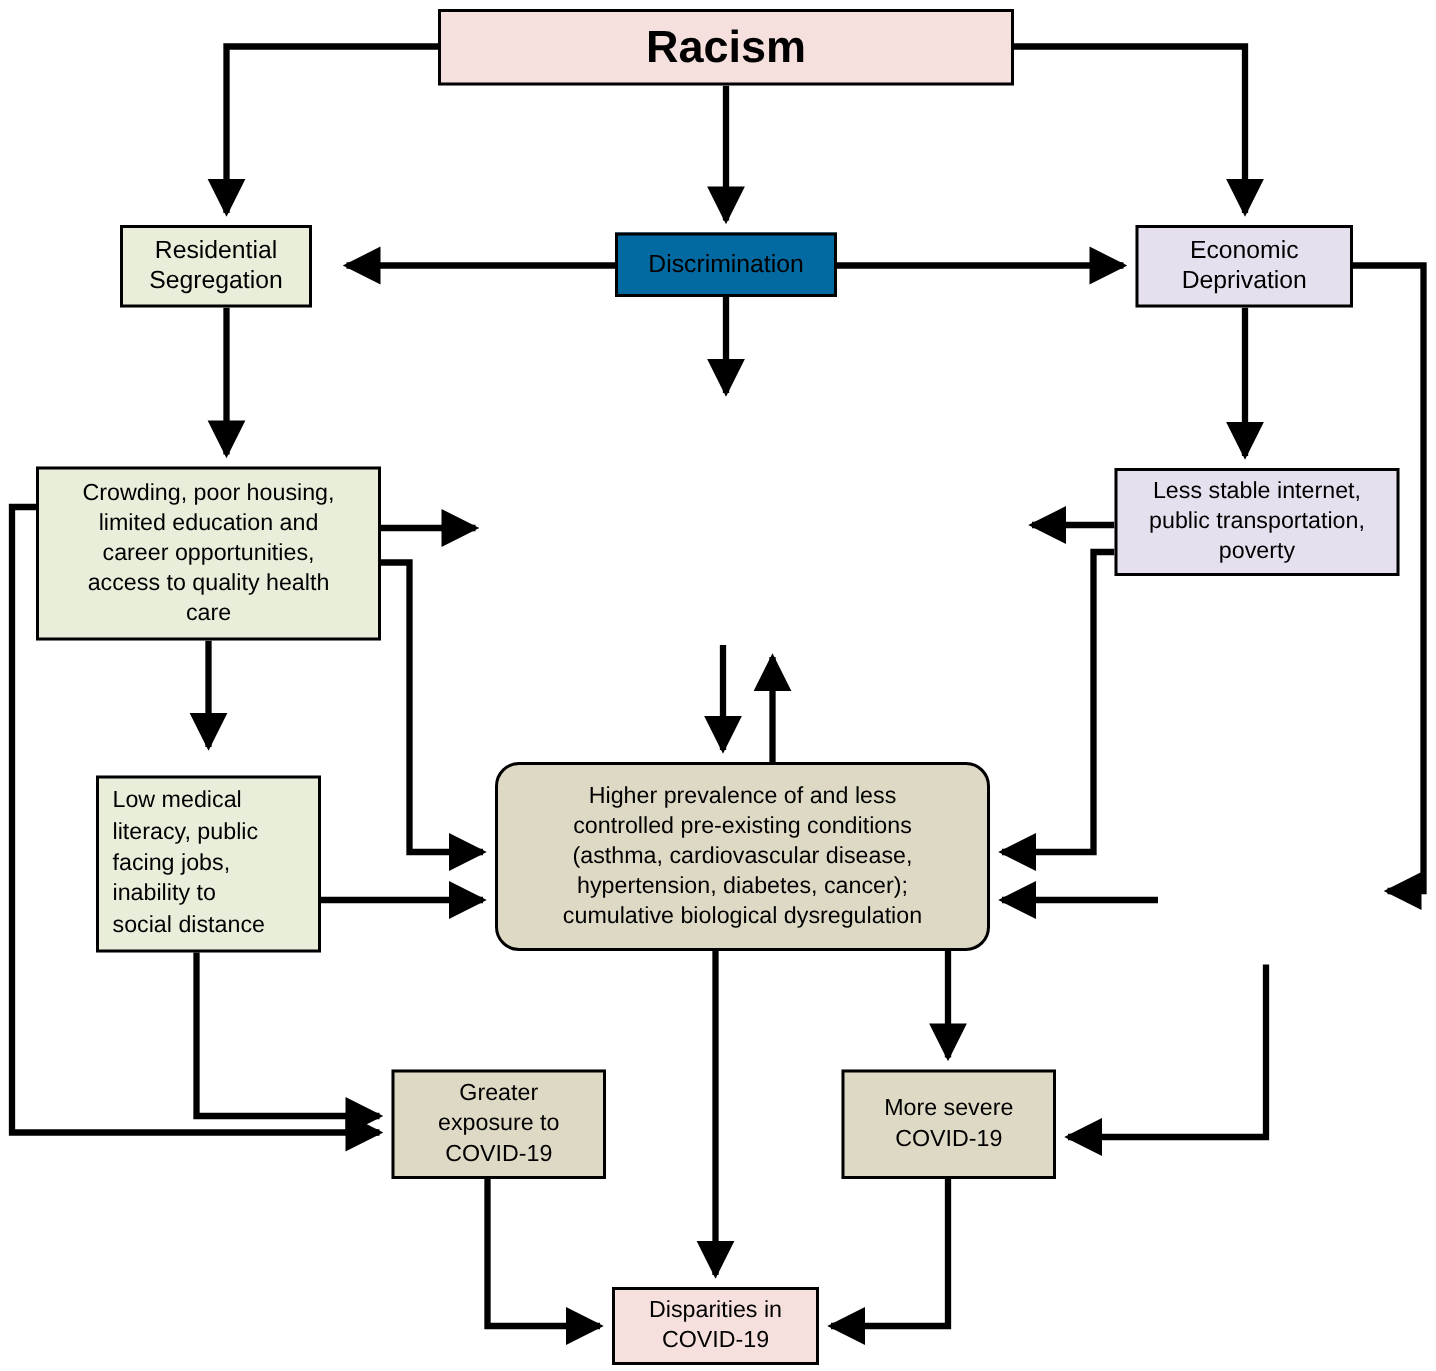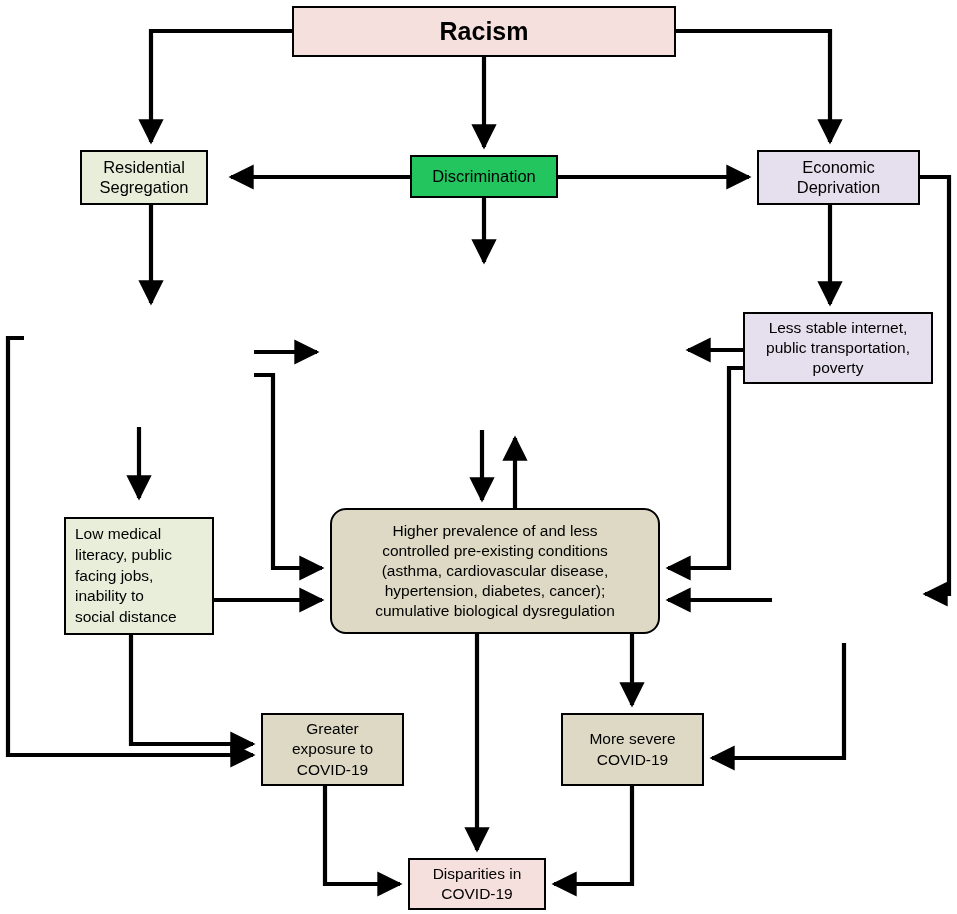--- a/index.html
+++ b/index.html
@@ -28,21 +28,21 @@
     color:#000000;
     z-index:2;
     padding:2px 4px;
   }
   .node .txt{
     display:block;
     width:100%;
     white-space:pre-line;
   }
   .node.title{
-    font-size:25px;
+    font-size:30px;
     font-weight:bold;
   }
   .node.lvl2{
     font-size:16.5px;
     line-height:1.18;
   }
   .node.body{
     font-size:15.5px;
     line-height:1.3;
   }
@@ -128,26 +128,33 @@
     </g>
   </svg>
 
   <div class="node title" style="left: 292px; top: 6px; width: 384px; height: 51px; background: rgb(245, 224, 222);">
     <span class="txt">Racism</span>
   </div>
   <div class="node lvl2" style="left: 80px; top: 150px; width: 128px; height: 55px; background: rgb(233, 238, 219);">
     <span class="txt">Residential
 Segregation</span>
   </div>
-  <div class="node lvl2" style="left: 410px; top: 155px; width: 148px; height: 43px; background: #22c55e;">
+  <div class="node lvl2" style="left: 410px; top: 155px; width: 148px; height: 43px; background: #0369a1;">
     <span class="txt">Discrimination</span>
   </div>
-  <div class="node lvl2" style="left: 757px; top: 150px; width: 163px; height: 55px; background: rgb(230, 224, 238);">
+  <div class="node lvl2" style="left: 757px; top: 150px; width: 145px; height: 55px; background: rgb(230, 224, 238);">
     <span class="txt">Economic
 Deprivation</span>
+  </div>
+  <div class="node body" style="left: 24px; top: 311px; width: 230px; height: 116px; background: rgb(233, 238, 219);">
+    <span class="txt">Crowding, poor housing,
+limited education and
+career opportunities,
+access to quality health
+care</span>
   </div>
   <div class="node body" style="left: 743px; top: 312px; width: 190px; height: 72px; background: rgb(230, 224, 238);">
     <span class="txt">Less stable internet,
 public transportation,
 poverty</span>
   </div>
   <div class="node bodysm leftal" style="left: 64px; top: 506px; width: 150px; height: 118px; background: rgb(233, 238, 219);">
     <span class="txt">Low medical
 literacy, public
 facing jobs,

